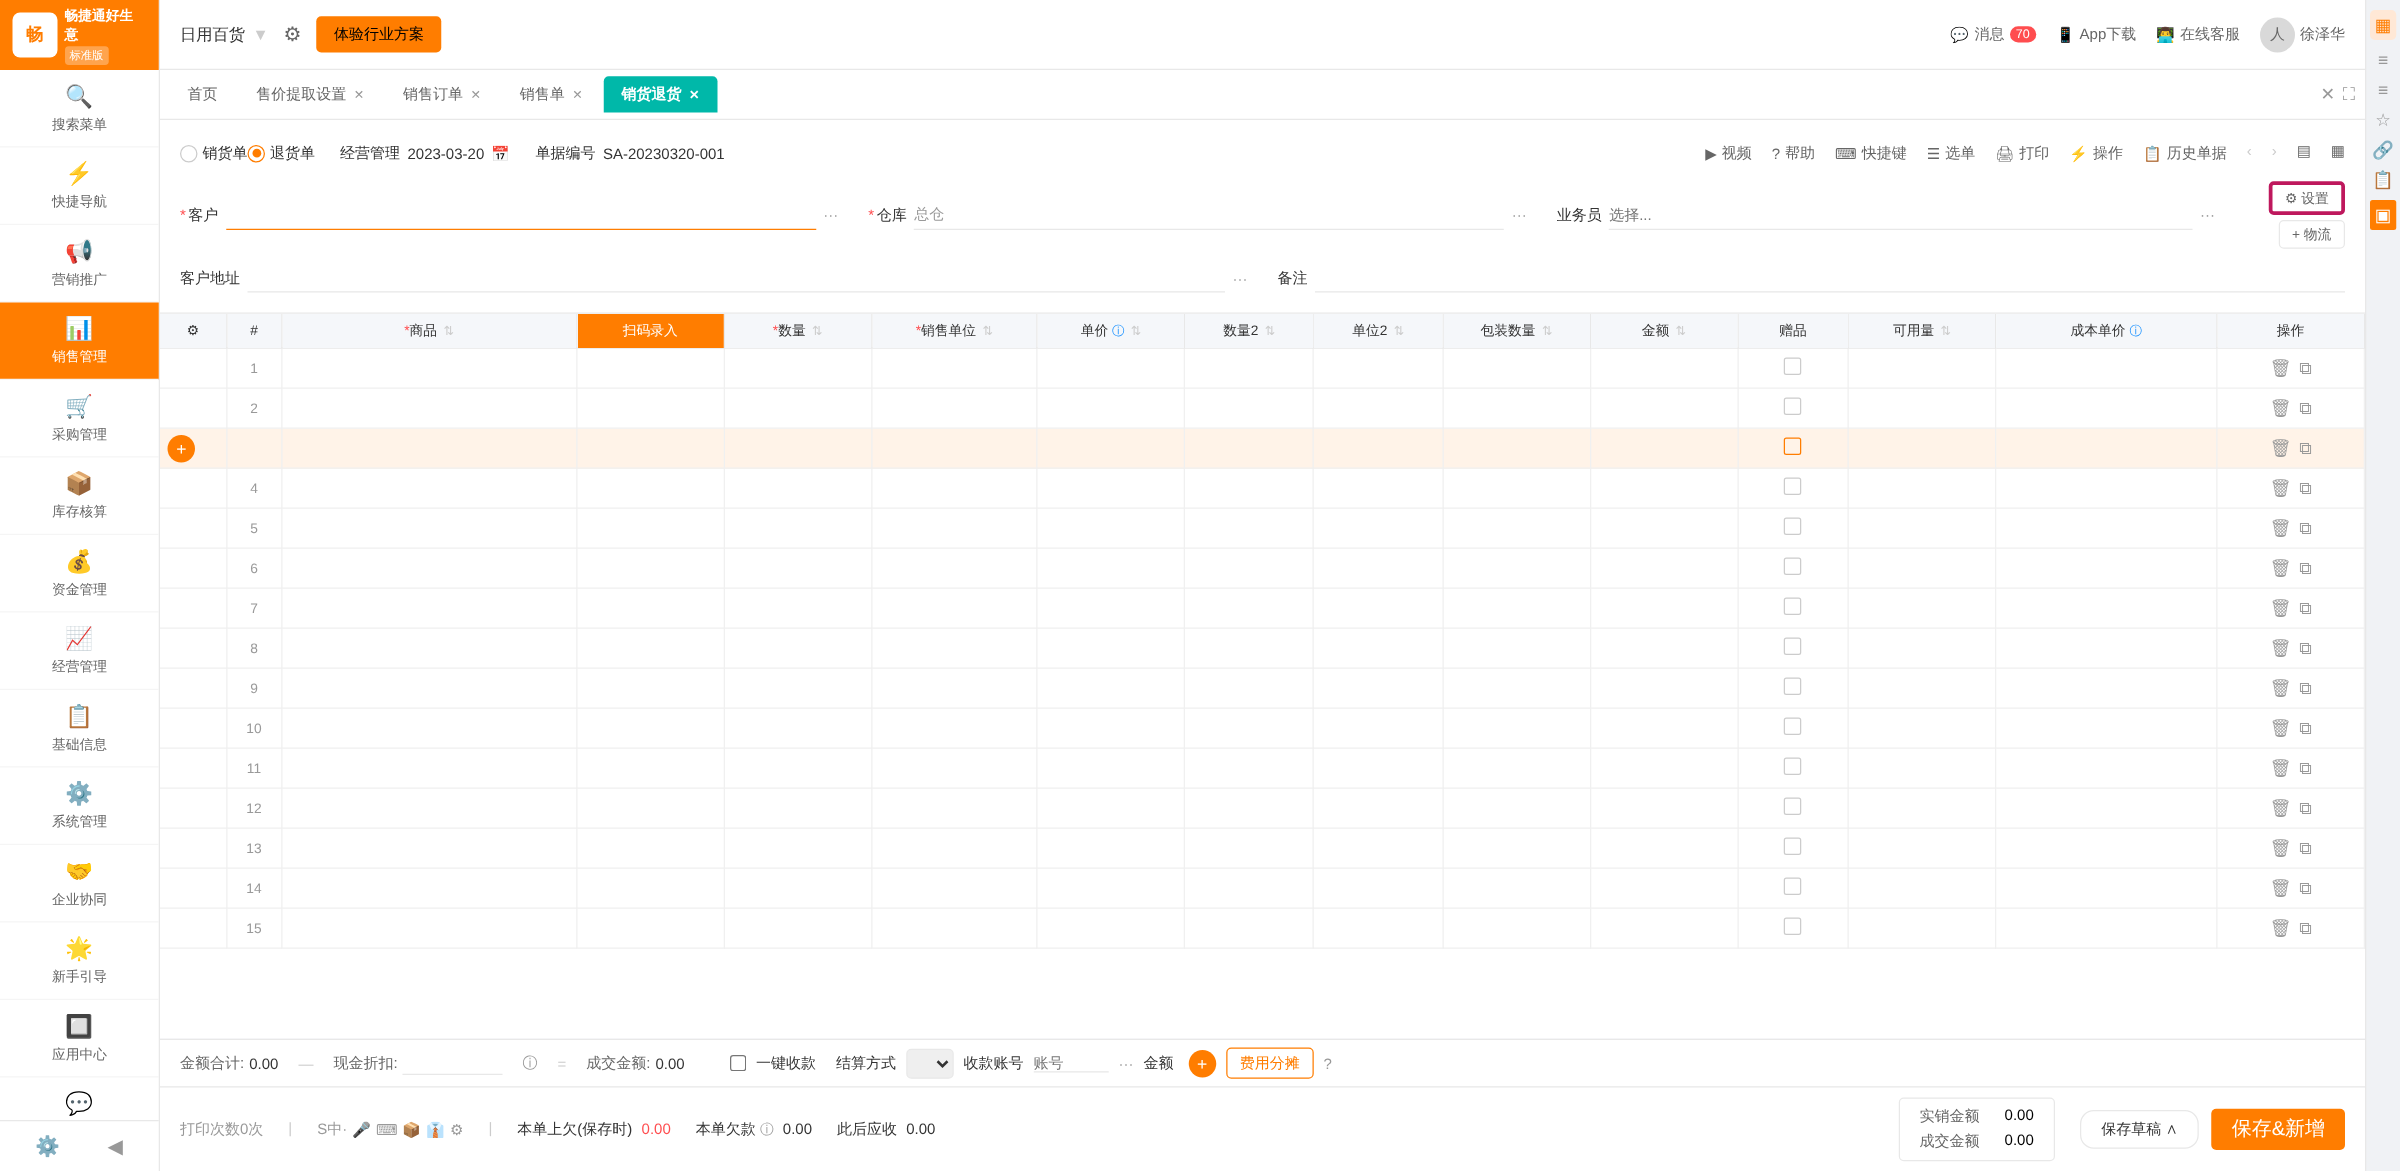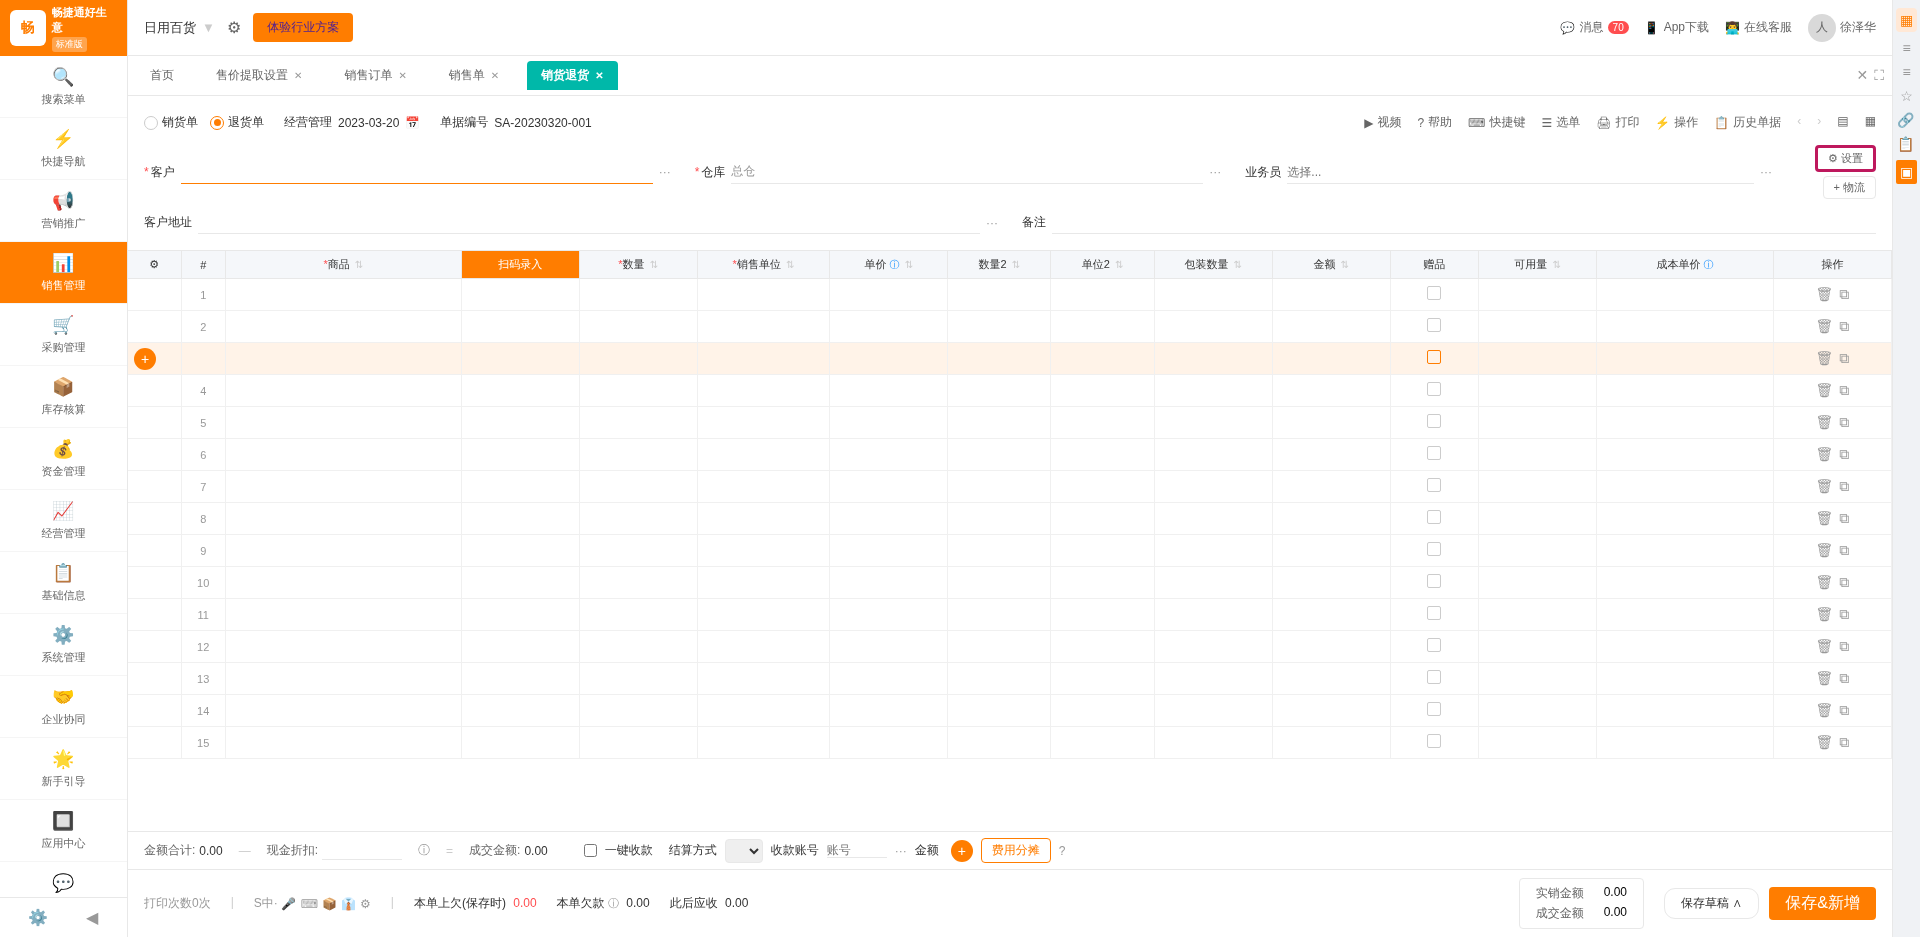--- a/index.html
+++ b/index.html
@@ -17,41 +17,41 @@
     .sidebar-bottom-icon { color: #999; font-size: 16px; cursor: pointer; }
 
     
     .main { flex: 1; display: flex; flex-direction: column; height: 937px; overflow: hidden; }
 
     
     .topbar { height: 56px; background: #fff; display: flex; align-items: center; padding: 0 16px; gap: 12px; border-bottom: 1px solid #e8e8e8; justify-content: space-between; }
     .topbar-left { display: flex; align-items: center; gap: 12px; }
     .topbar-daily { display: flex; align-items: center; gap: 6px; color: #333; font-size: 13px; }
     .topbar-settings { color: #666; font-size: 16px; cursor: pointer; }
-    .btn-experience { background: #ff7d00; color: #4c1d95; border: none; padding: 6px 14px; border-radius: 4px; cursor: pointer; font-size: 12px; }
+    .btn-experience { background: #ff7d00; color: #000000; border: none; padding: 6px 14px; border-radius: 4px; cursor: pointer; font-size: 12px; }
     .topbar-right { display: flex; align-items: center; gap: 16px; }
     .topbar-right-item { display: flex; align-items: center; gap: 4px; color: #666; font-size: 12px; cursor: pointer; }
     .badge { background: #ff4d4f; color: #fff; border-radius: 10px; font-size: 10px; padding: 1px 5px; }
     .avatar { width: 28px; height: 28px; border-radius: 50%; background: #d9d9d9; display: flex; align-items: center; justify-content: center; color: #666; font-size: 12px; }
 
     
-    .tabs { height: 40px; background: #fff; display: flex; align-items: center; padding: 0 8px; border-bottom: 1px solid #e8e8e8; gap: 14px; }
+    .tabs { height: 40px; background: #fff; display: flex; align-items: center; padding: 0 8px; border-bottom: 1px solid #e8e8e8; gap: 3px; }
     .tab { padding: 6px 14px; cursor: pointer; color: #666; font-size: 12px; border-radius: 4px 4px 0 0; display: flex; align-items: center; gap: 6px; }
     .tab.active-teal { background: #00b8a9; color: #fff; font-weight: bold; }
     .tab-close { font-size: 10px; color: #999; }
     .tab-actions { margin-left: auto; display: flex; gap: 6px; }
     .tab-action-btn { color: #999; font-size: 14px; cursor: pointer; }
 
     
     .content { flex: 1; background: #f0f2f5; overflow: hidden; display: flex; flex-direction: column; }
     .form-area { background: #fff; padding: 10px 16px; border-bottom: 1px solid #e8e8e8; }
 
     
     .doc-header { display: flex; align-items: center; gap: 20px; padding: 8px 0; }
-    .radio-group { display: flex; gap: 12px; align-items: flex-start; }
+    .radio-group { display: flex; gap: 0; align-items: flex-start; }
     .radio-item { display: flex; align-items: center; gap: 4px; cursor: pointer; font-size: 12px; color: #333; }
     .radio-circle { width: 14px; height: 14px; border-radius: 50%; border: 1.5px solid #ccc; display: flex; align-items: center; justify-content: center; }
     .radio-circle.checked { border-color: #ff7d00; }
     .radio-dot { width: 7px; height: 7px; border-radius: 50%; background: #ff7d00; }
     .doc-date { display: flex; align-items: center; gap: 6px; font-size: 12px; color: #333; }
     .doc-number { display: flex; align-items: center; gap: 6px; font-size: 12px; color: #333; }
     .doc-header-right { margin-left: auto; display: flex; gap: 16px; }
     .header-action { display: flex; align-items: center; gap: 4px; font-size: 12px; color: #666; cursor: pointer; }
 
     

